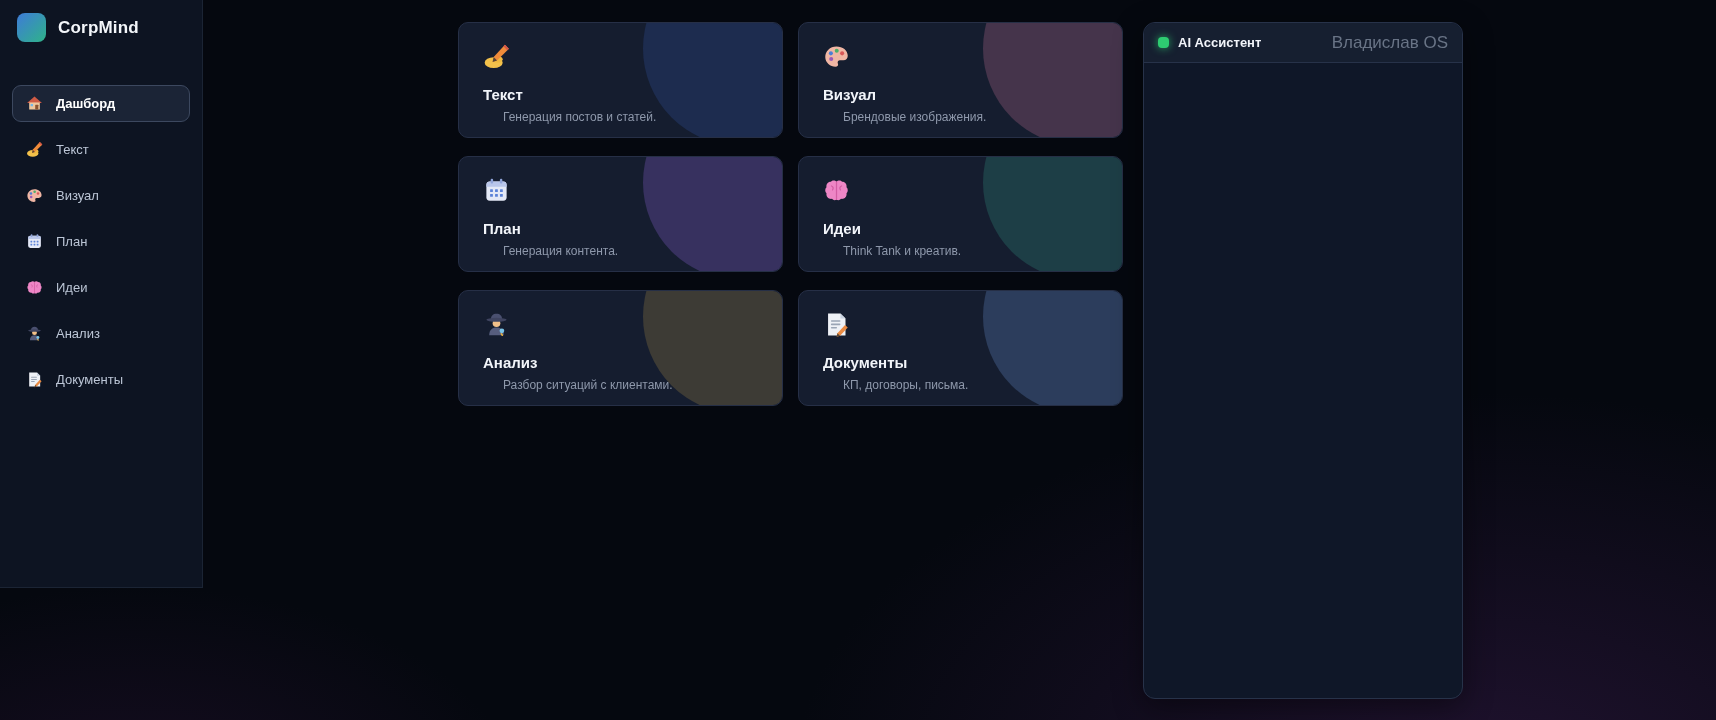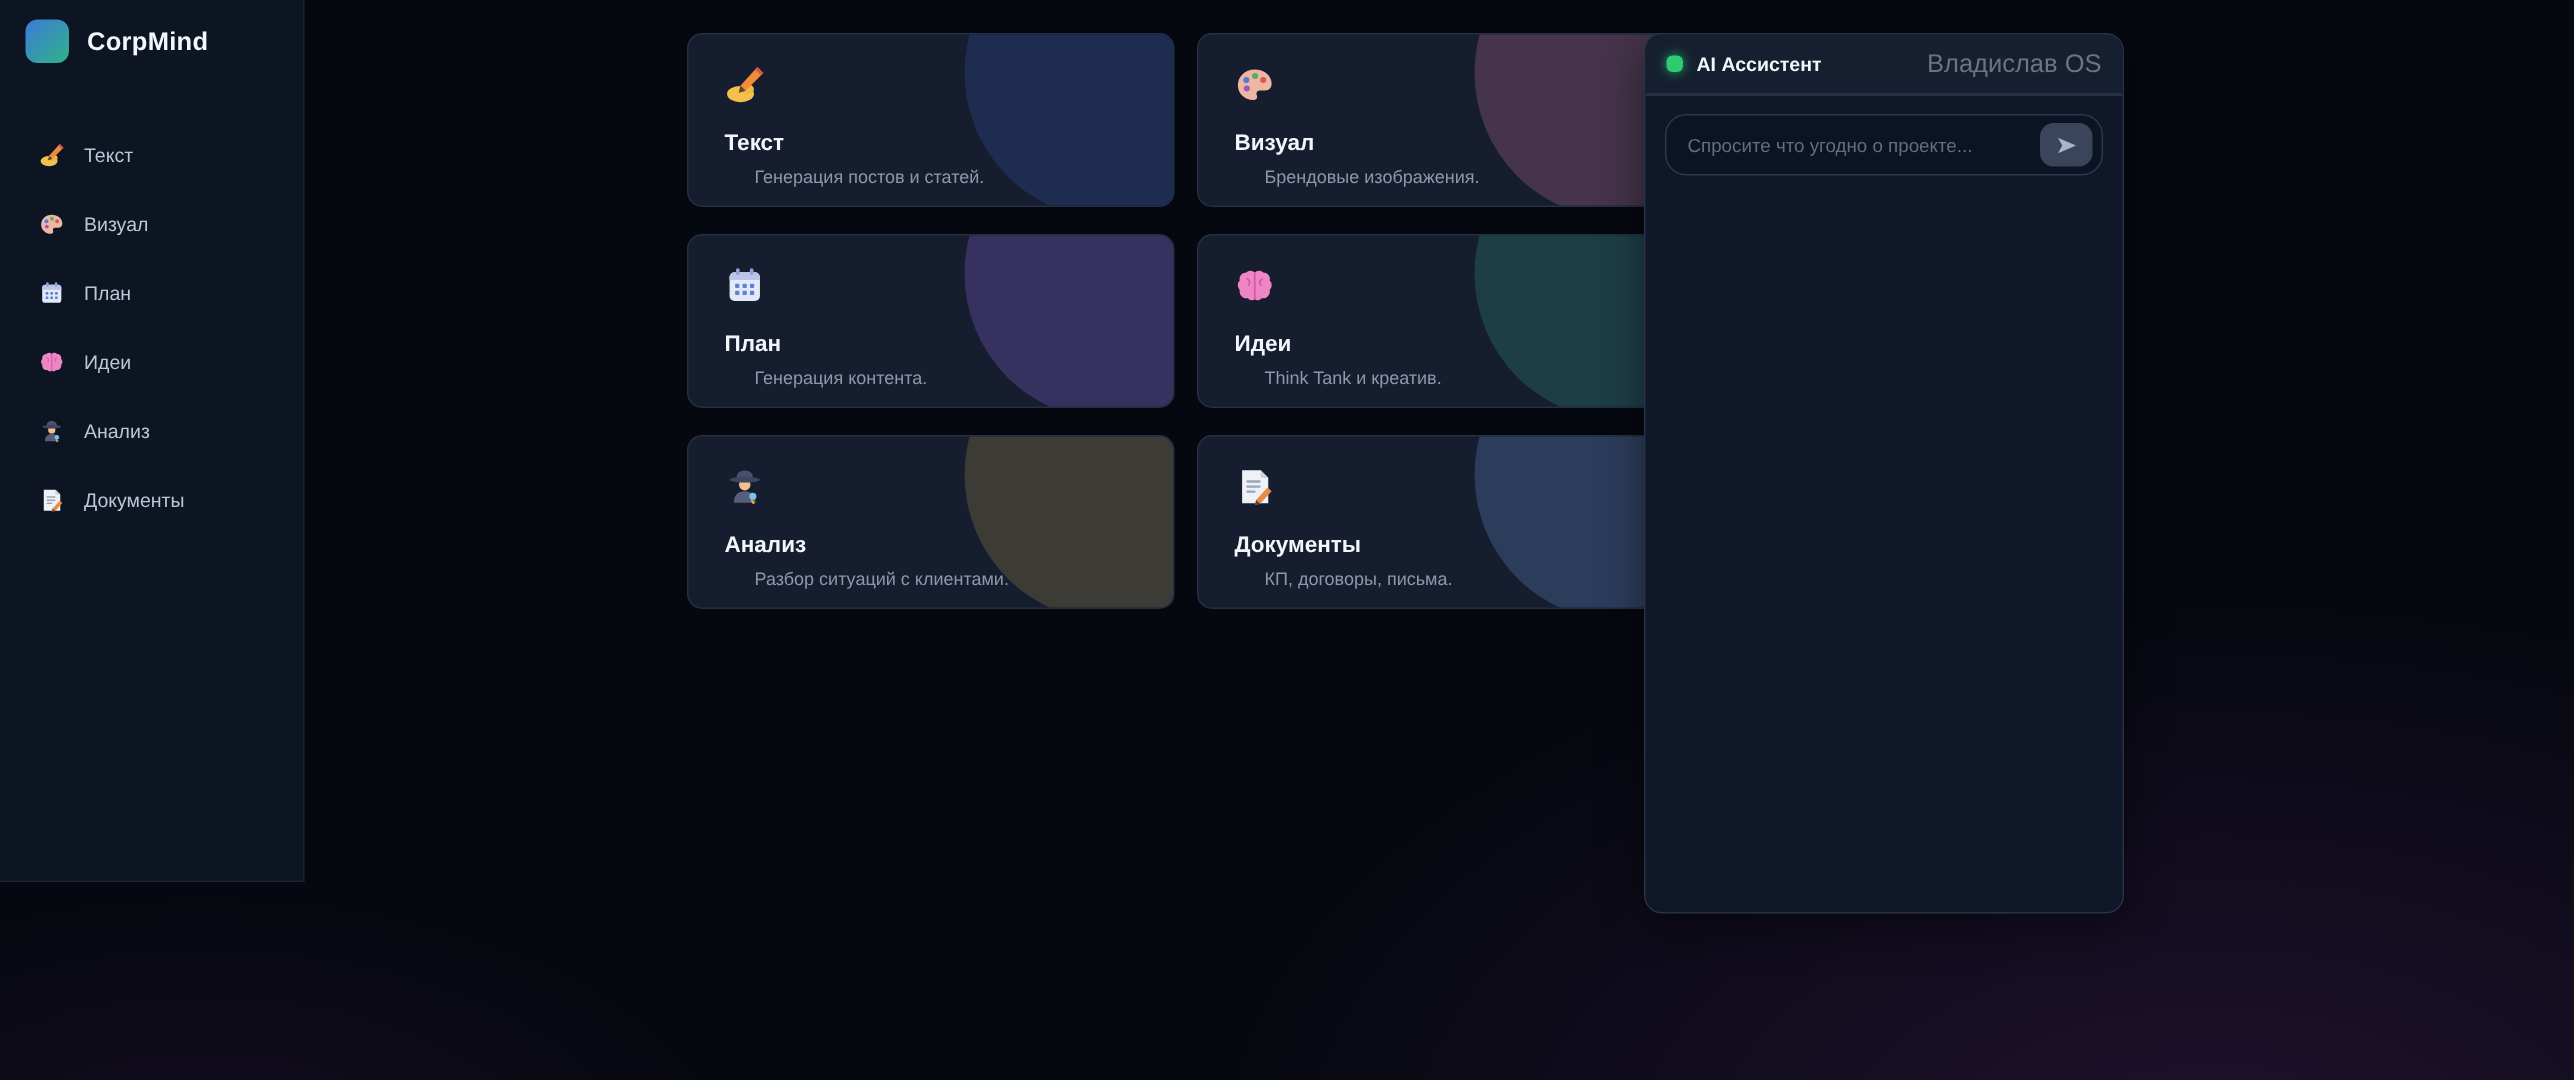--- a/index.html
+++ b/index.html
@@ -64,21 +64,21 @@
   .card .deco {
     position:absolute; top:-72px; right:-56px;
     width:195px; height:195px; border-radius:50%;
   }
   .card .icon { position:relative; }
   .card-title { position:relative; margin-top:12px; font-size:15px; font-weight:bold; color:#f2f5fa; }
   .card-desc { position:relative; margin-top:7px; font-size:12px; color:#8e98ab;margin-left:20px; }
 
   
   .chat {
-    position:absolute; left:1096px; top:22px; width:320px; height:587px;
+    position:absolute; left:1143px; top:22px; width:320px; height:677px;
     background:#0f1728; border:1px solid #273249; border-radius:12px;
     display:flex; flex-direction:column; overflow:hidden;
     box-shadow:0 8px 30px rgba(0,0,0,0.45);
   }
   .chat-header {
     height:40px; flex:0 0 auto; background:#161f30; border-bottom:1px solid #273249;
     display:flex; align-items:center; gap:9px; padding:0 14px;
   }
   .status-dot { width:11px; height:11px; border-radius:4px; box-shadow:0 0 8px rgba(46,204,113,0.8); }
   .chat-title { font-size:13px; font-weight:bold; color:#f2f5fa; }
@@ -109,20 +109,31 @@
 </head>
 <body>
 
 <aside class="sidebar">
   <div class="brand">
     <div class="brand-logo"></div>
     <div class="brand-name">CorpMind</div>
   </div>
 
   <nav class="nav">
+      <div class="nav-item active">
+        <span class="icon" style="height: 17px; width: 17px;">
+          <svg viewBox="0 0 24 24">
+            <path d="M12 2 L22.5 11.2 H1.5 Z" fill="#cf5b45"></path>
+            <rect x="4.5" y="10.5" width="15" height="10" fill="#efc79d"></rect>
+            <rect x="13" y="13.8" width="4.4" height="6.7" rx="0.6" fill="#8a5432"></rect>
+            <rect x="6.5" y="12.6" width="3.4" height="3.4" rx="0.5" fill="#74b7e8"></rect>
+          </svg>
+        </span>
+        <span>Дашборд</span>
+      </div>
       <div class="nav-item">
         <span class="icon" style="height: 17px; width: 17px;">
           <svg viewBox="0 0 24 24">
             <ellipse cx="9.5" cy="17.5" rx="8" ry="4.8" fill="#f3c14b"></ellipse>
             <ellipse cx="13" cy="14.5" rx="4.5" ry="3" fill="#efb93f"></ellipse>
             <path d="M19.5 1.5 L23 5 L12.5 15.5 L8.5 16.8 L9.5 12.5 Z" fill="#ef8b3a"></path>
             <path d="M9.5 12.5 L12.5 15.5 L8.5 16.8 Z" fill="#5a4634"></path>
             <path d="M19.5 1.5 L23 5 L21.6 6.4 L18.1 2.9 Z" fill="#d4564b"></path>
           </svg>
         </span>
@@ -265,25 +276,13 @@
         </svg>
       </span><div class="card-title">Документы</div><div class="card-desc">КП, договоры, письма.</div></div>
   </section>
 
 <aside class="chat">
   <div class="chat-header">
     <span class="status-dot" style="background: rgb(46, 204, 113);"></span>
     <span class="chat-title">AI Ассистент</span>
     <span class="chat-os">Владислав OS</span>
   </div>
-  <div class="chat-footer">
-    <div class="input-pill">
-      <input type="text" placeholder="Спросите что угодно о проекте..." style="">
-      <button class="send-btn">
-          <span class="icon" style="height: 16px; width: 16px;">
-            <svg viewBox="0 0 24 24">
-              <path d="M3 4.2 L21 12 L3 19.8 L7.2 12 Z" fill="#aab4c4"></path>
-            </svg>
-          </span>
-        </button>
-    </div>
-  </div>
 </aside>
 
 </body></html>

